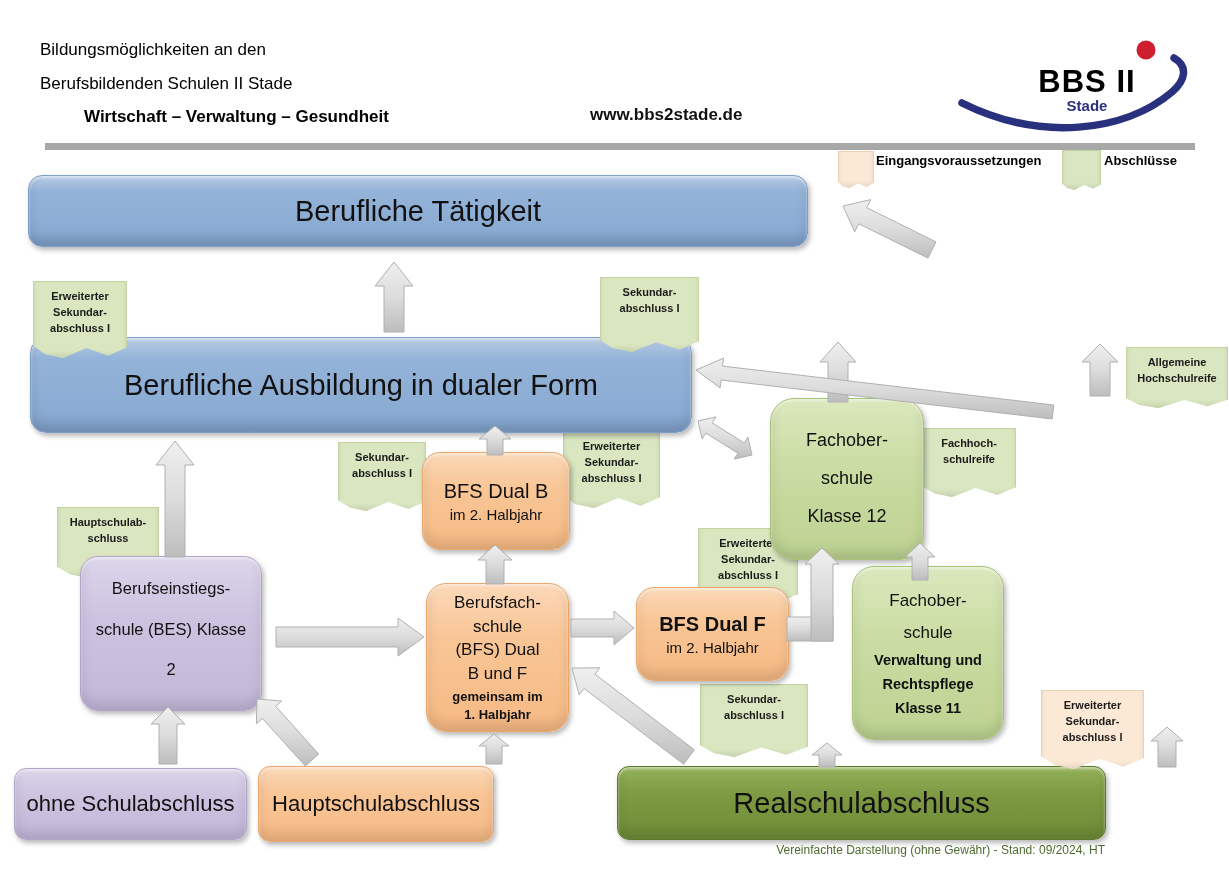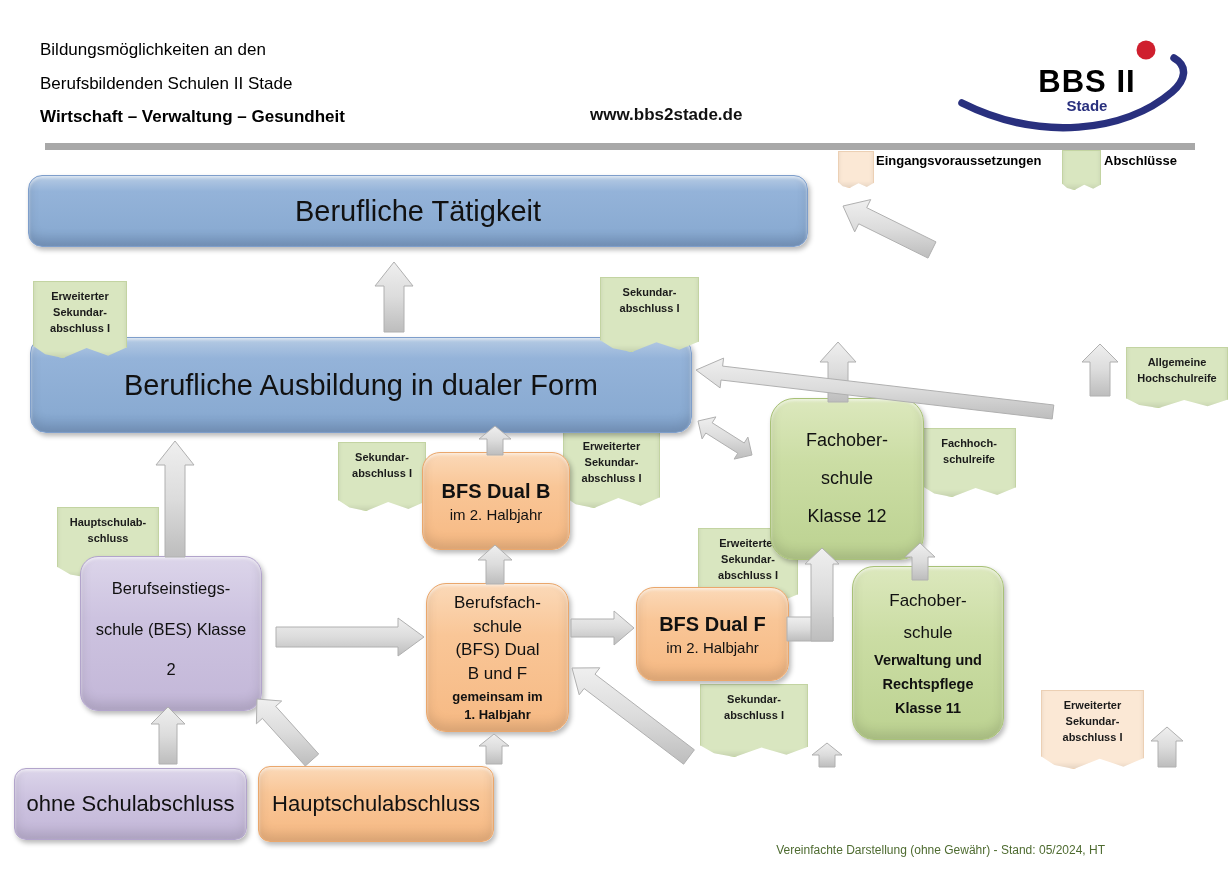--- a/index.html
+++ b/index.html
@@ -1,21 +1,21 @@
 <!DOCTYPE html>
 <html lang="de"><head>
 <meta charset="utf-8">
 <style>
   html,body{margin:0;padding:0;background:#ffffff;}
   body{font-family:"Liberation Sans", sans-serif;color:#111;}
   #stage{position:relative;width:1229px;height:872px;background:#fff;overflow:hidden;}
 
   
   .hline{position:absolute;left:40px;font-size:17px;color:#000;white-space:nowrap;}
-  .hline.b{font-weight:bold;}
+  .hline.b{font-weight:bold;margin-left:44px;}
   .website{position:absolute;left:590px;top:105px;font-size:17px;font-weight:bold;}
   .separator{position:absolute;left:45px;top:143px;width:1150px;height:7px;background:#a8a8a8;}
 
   
   .logo-bbs{position:absolute;left:1022px;top:66px;width:130px;text-align:center;
     font-size:31px;font-weight:bold;color:#000000;letter-spacing:1px;line-height:1;}
   .logo-stade{position:absolute;left:1022px;top:98px;width:130px;text-align:center;
     font-size:15px;font-weight:bold;color:#29307e;line-height:1;}
   .logo-svg{position:absolute;left:940px;top:25px;}
 
@@ -75,21 +75,21 @@
   <div class="box blue" style="left:28px;top:175px;width:778px;height:70px;border-radius:14px;font-size:29px;">
     <div>Berufliche Tätigkeit</div>
   </div>
 
 
   <div class="box blue" style="left:30px;top:337px;width:660px;height:94px;border-radius:16px;font-size:29px;">
     <div>Berufliche Ausbildung in dualer Form</div>
   </div>
 
   <div class="box orange" style="left:422px;top:452px;width:146px;height:96px;border-radius:18px;">
-    <div style="font-size:20px;font-weight:bold;">BFS Dual B</div>
+    <div style="font-size:20px;font-weight:normal;">BFS Dual B</div>
     <div style="font-size:15px;margin-top:3px;">im 2. Halbjahr</div>
   </div>
 
   <div class="box orange" style="left:426px;top:583px;width:141px;height:147px;border-radius:20px;line-height:1.4;">
     <div style="font-size:17px;">Berufsfach-</div>
     <div style="font-size:17px;">schule</div>
     <div style="font-size:17px;">(BFS) Dual</div>
     <div style="font-size:17px;">B und F</div>
     <div style="font-size:13px;font-weight:600;margin-top:2px;">gemeinsam im</div>
     <div style="font-size:13px;font-weight:600;">1. Halbjahr</div>
@@ -119,20 +119,23 @@
     <div>Berufseinstiegs-</div>
     <div>schule (BES) Klasse</div>
     <div>2</div>
   </div>
 
   <div class="box purple" style="left:14px;top:768px;width:231px;height:70px;border-radius:12px;font-size:22px;">
     <div>ohne Schulabschluss</div>
   </div>
   <div class="box orange" style="left:258px;top:766px;width:234px;height:74px;border-radius:12px;font-size:22px;">
     <div>Hauptschulabschluss</div>
+  </div>
+  <div class="box dgreen" style="left:617px;top:766px;width:487px;height:72px;border-radius:12px;font-size:29px;">
+    <div>Realschulabschluss</div>
   </div>
 
   <svg id="arrow-layer" width="1229" height="872" viewBox="0 0 1229 872">
     <defs>
       <linearGradient id="agrad" x1="0" y1="0" x2="0" y2="1">
         <stop offset="0" stop-color="#efefef"></stop>
         <stop offset="0.5" stop-color="#dcdcdc"></stop>
         <stop offset="1" stop-color="#bdbdbd"></stop>
       </linearGradient>
     </defs>
@@ -198,14 +201,14 @@
   <div class="note behind" style="left:1126px;top:347px;width:100px;height:52px;">
     <div>Allgemeine</div>
     <div>Hochschulreife</div>
   </div>
   <div class="note peach" style="left:1041px;top:690px;width:101px;height:70px;">
     <div>Erweiterter</div>
     <div>Sekundar-</div>
     <div>abschluss I</div>
   </div>
 
-  <div class="footer">Vereinfachte Darstellung (ohne Gewähr) - Stand: 05/2024, HT</div>
+  <div class="footer">Vereinfachte Darstellung (ohne Gewähr) - Stand: 09/2024, HT</div>
 </div>
 
 </body></html>

